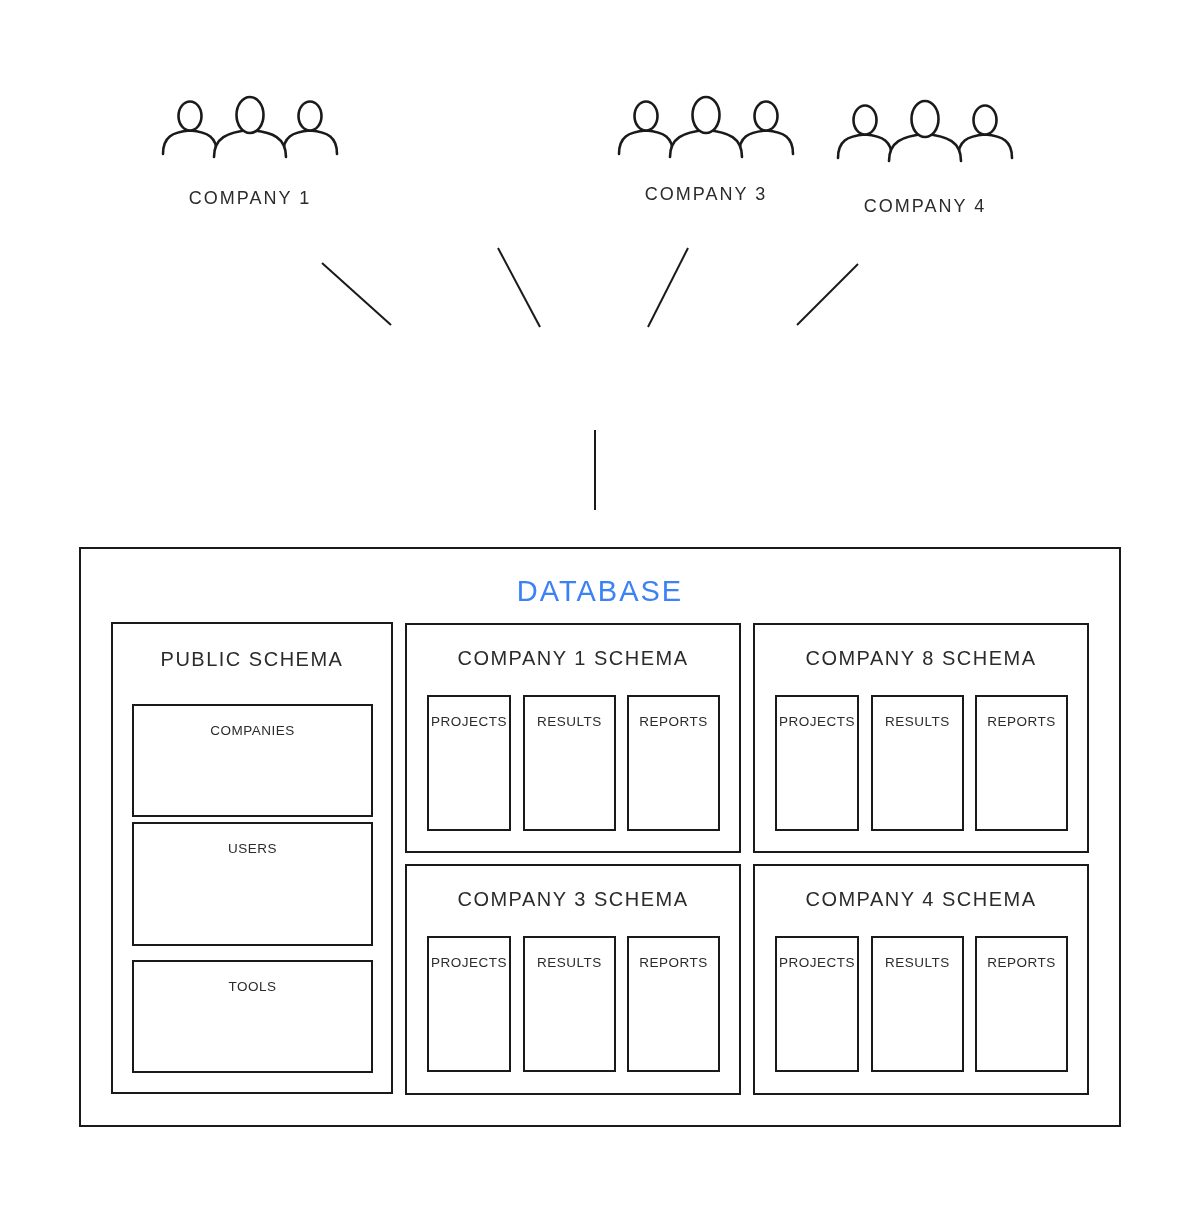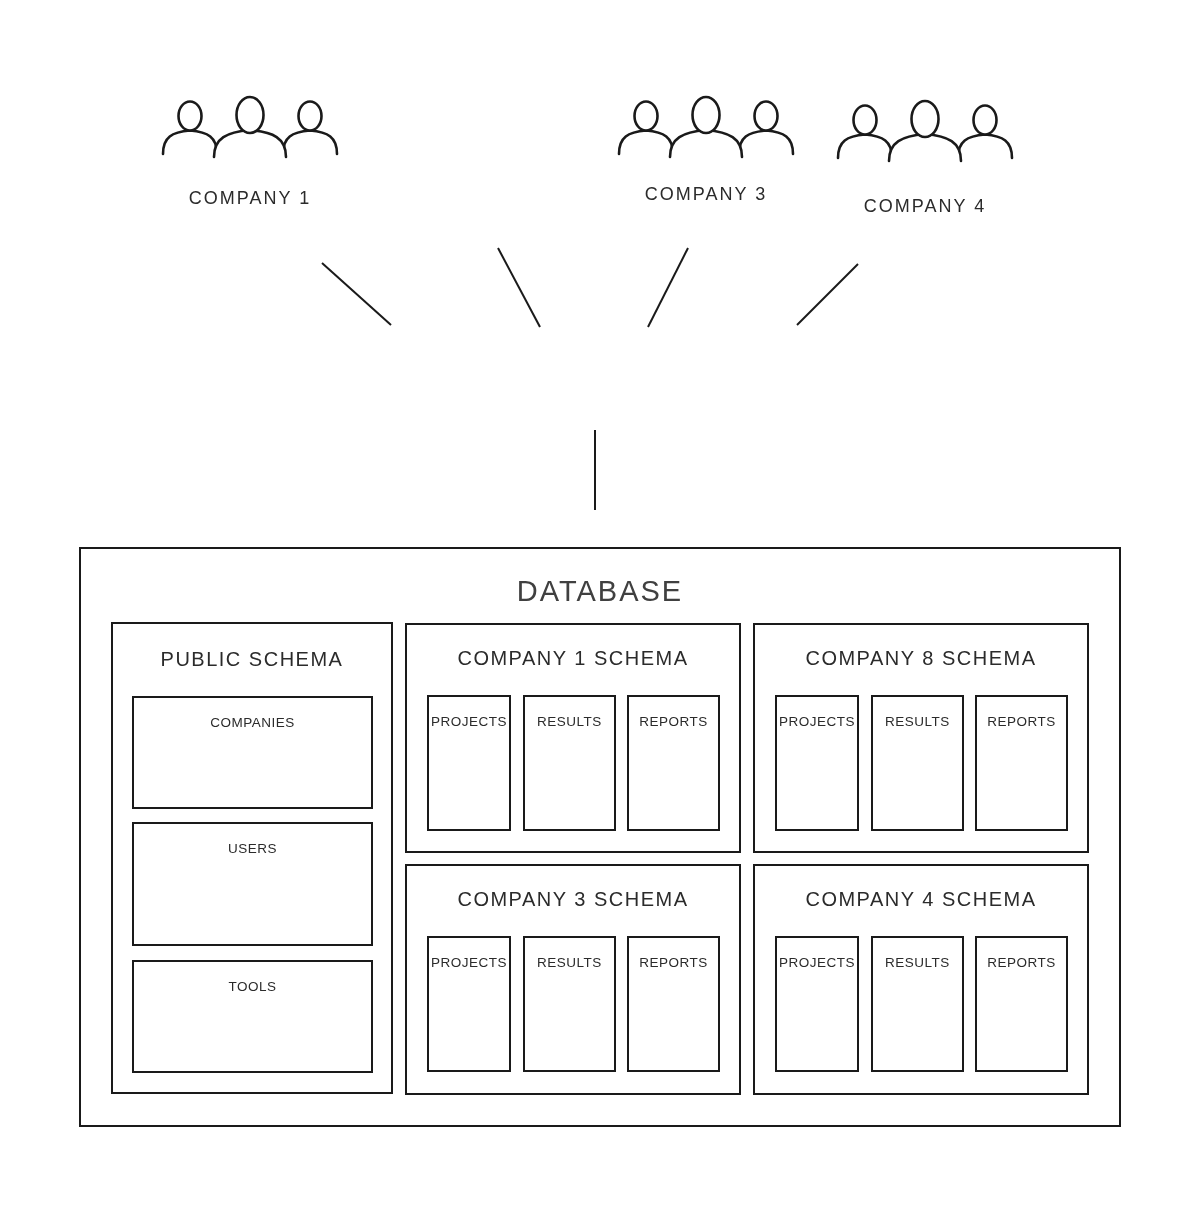--- a/index.html
+++ b/index.html
@@ -45,21 +45,21 @@
     box-sizing:border-box;
     border:2px solid #1a1a1a;
     background:#ffffff;
   }
   .database-box{left:79px;top:547px;width:1042px;height:580px;}
   .database-title{
     position:absolute;left:0;right:0;top:26px;
     text-align:center;
     font-size:29px;
     letter-spacing:2px;
-    color:#404040;
+    color:#3b82f6;
   }
   .schema-title{
     position:absolute;left:0;right:0;
     text-align:center;
     font-size:20px;
     letter-spacing:1.5px;
     color:#2b2b2b;
     white-space:nowrap;
   }
   .public-schema-box{left:111px;top:622px;width:282px;height:472px;}
@@ -75,21 +75,21 @@
   .table-label{
     display:block;
     padding-top:17px;
     font-size:13.5px;
     letter-spacing:0.5px;
     color:#2b2b2b;
     white-space:nowrap;
   }
   
   .pub-table{left:19px;width:241px;}
-  .pub-t0{top:72px;height:113px;}
+  .pub-t0{top:80px;height:113px;}
   .pub-t1{top:198px;height:124px;}
   .pub-t2{top:336px;height:113px;}
   
   .schema-box{width:336px;height:230px;}
   .cs-0{left:405px;top:623px;}
   .cs-1{left:753px;top:623px;}
   .cs-2{left:405px;top:864px;width:336px;height:231px;}
   .cs-3{left:753px;top:864px;width:336px;height:231px;}
   .col-table{top:70px;height:136px;}
   .col-0{left:20px;width:84px;}

